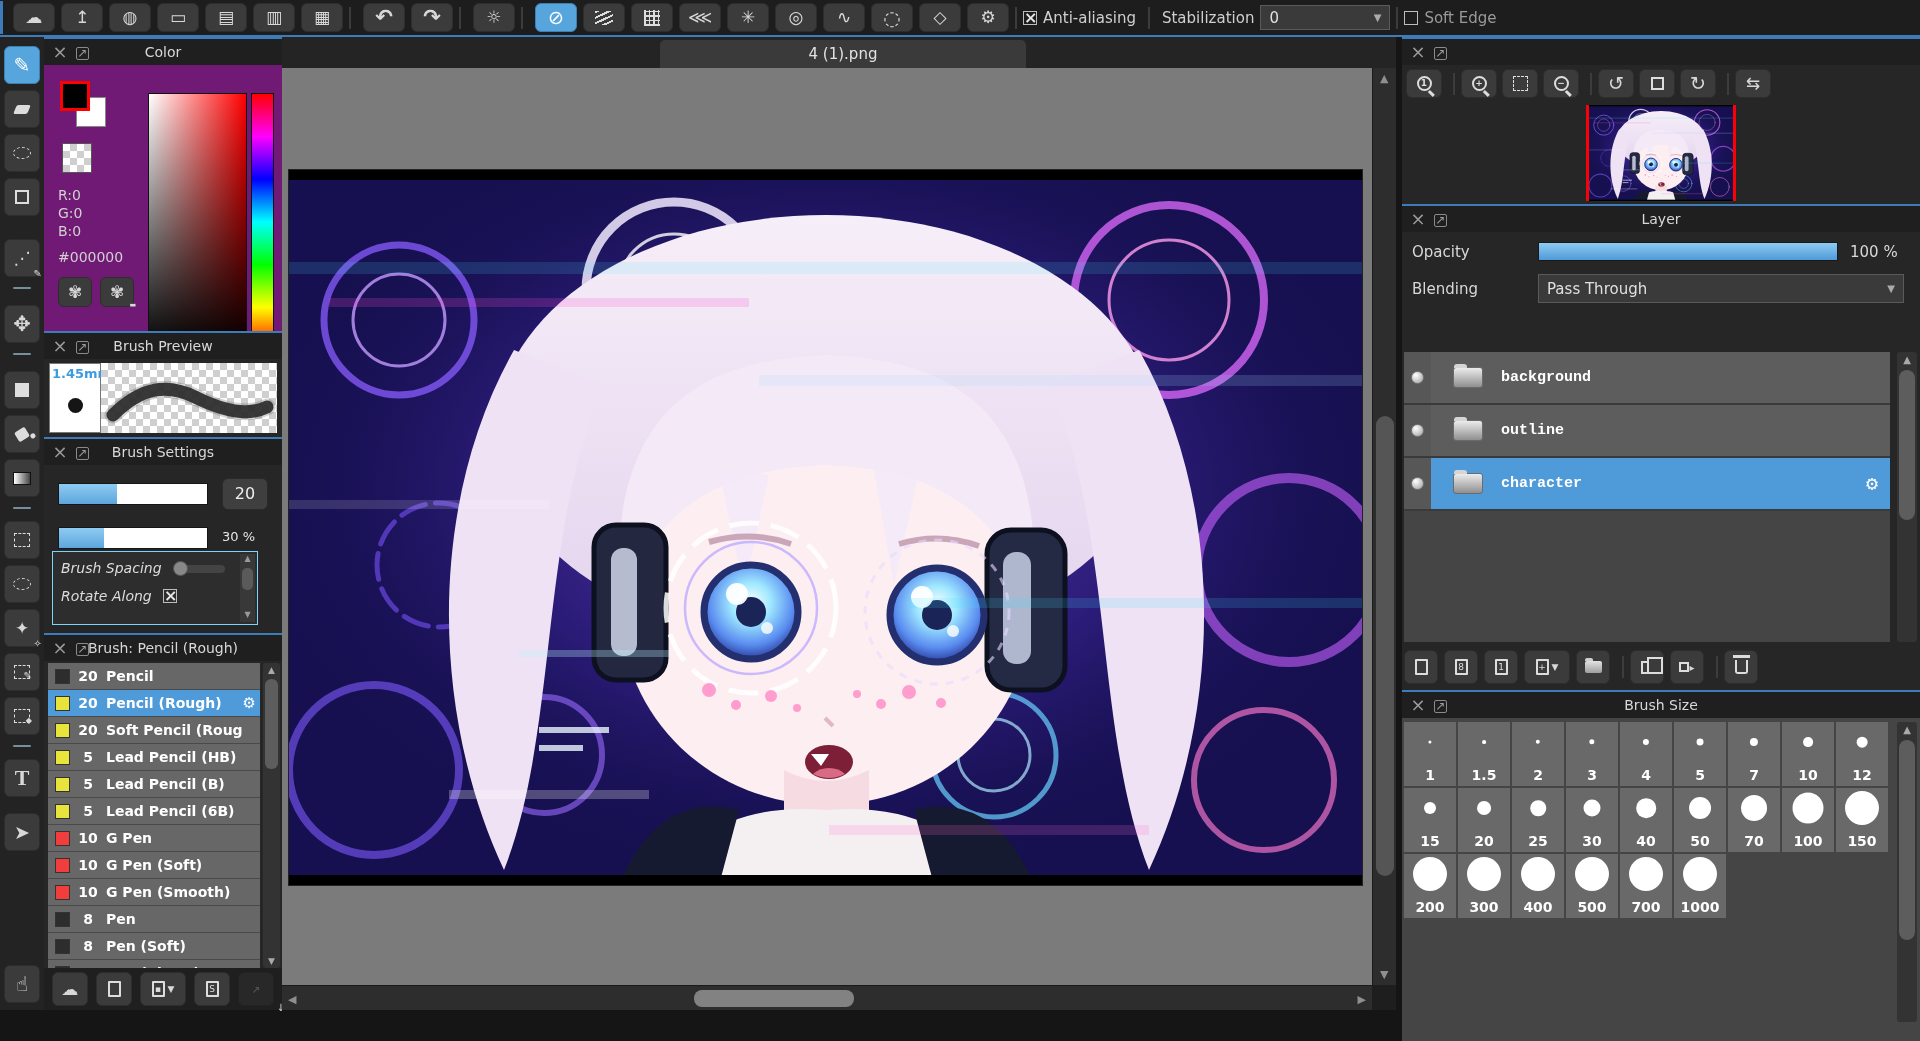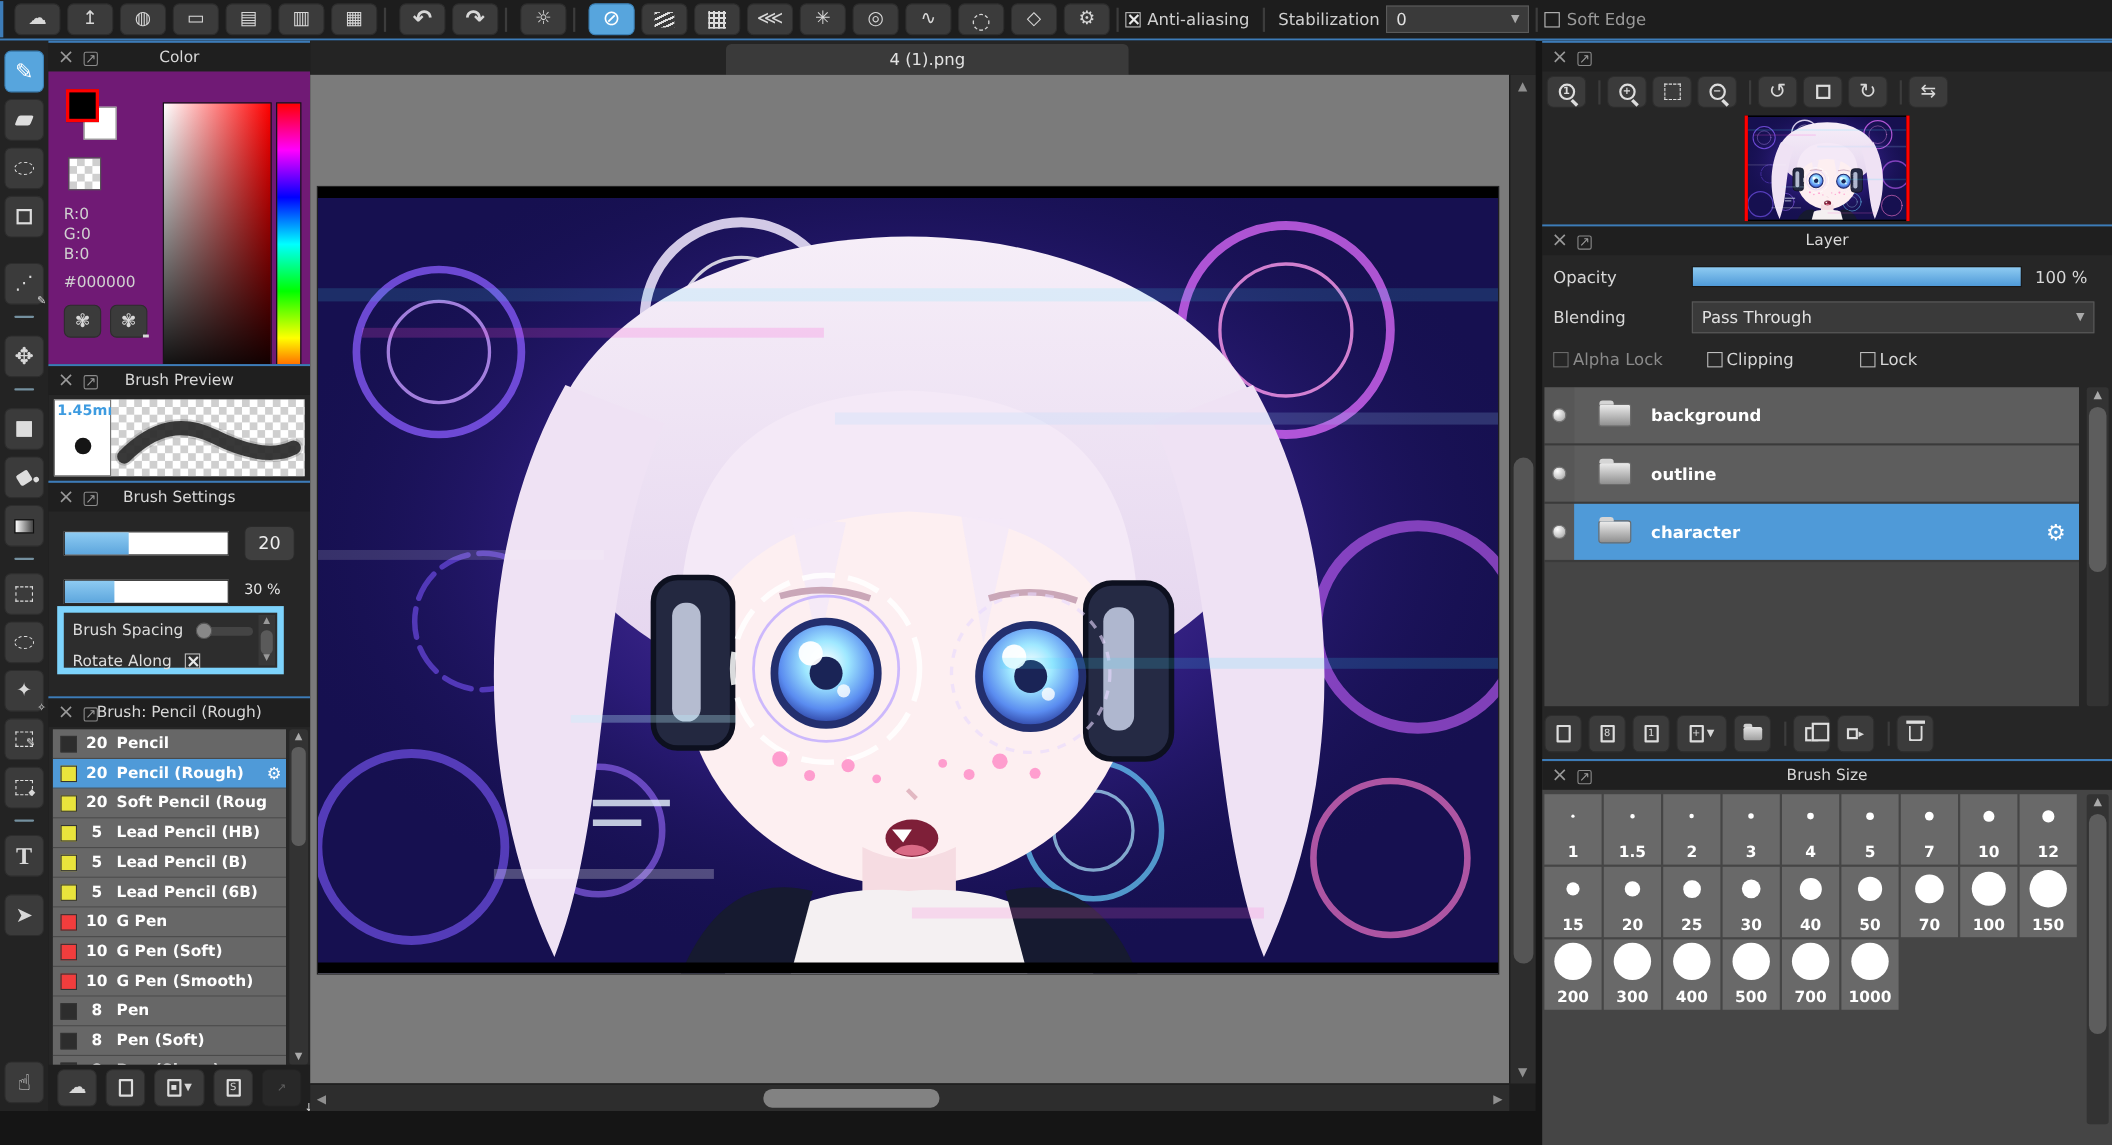--- a/index.html
+++ b/index.html
@@ -59,21 +59,21 @@
   #bp-box { position:absolute; left:5px; top:30px; width:52px; height:70px; background:#fff; border:1px solid #777; }
   #bp-dot { position:absolute; left:18px; top:34px; width:15px; height:15px; border-radius:50%; background:#151515; }
   #bp-size { position:absolute; left:2px; top:2px; color:#3d9be0; font-size:13px; font-weight:bold; }
   #bp-stroke { position:absolute; left:57px; top:30px; right:5px; height:70px; }
 
   
   .slider { position:absolute; height:22px; background:#fff; border:1px solid #161616; }
   .slider .fill { height:100%; background:linear-gradient(#8ecbf2,#5da6dd); }
   .valbox { position:absolute; width:46px; height:32px; background:#3f3f3f; border:1px solid #2a2a2a; border-radius:6px; color:#eee; font-size:16px; text-align:center; line-height:30px; }
   .valtxt { position:absolute; color:#e6e6e6; font-size:13px; }
-  #bs-sub { position:absolute; left:8px; top:112px; width:206px; height:62px; background:#2d2d2d; border:6px solid #7dd3fc; }
+  #bs-sub { position:absolute; left:8px; top:112px; width:206px; height:74px; background:#2d2d2d; border:1px solid #7dd3fc;font-style:italic; }
   .bs-row-lbl { font-size:14px; color:#dcdcdc; }
   .knob-track { position:absolute; width:50px; height:8px; background:#444; border-radius:4px; }
   .knob { position:absolute; top:-4px; width:15px; height:15px; background:#888; border-radius:50%; border:1px solid #555; }
   .subscroll { position:absolute; right:2px; top:2px; bottom:2px; width:15px; background:#383838; }
   .subscroll .sarr { height:12px; font-size:8px; color:#999; text-align:center; }
   .subscroll .sthumb { position:absolute; top:14px; left:2px; width:11px; height:22px; background:#5a5a5a; border-radius:5px; }
 
   
   #brush-list { position:absolute; left:4px; top:28px; width:212px; height:305px; overflow:hidden; background:#4a4a4a; }
   .br-row { display:flex; align-items:center; height:27px; background:#676767; border-bottom:1px solid #4a4a4a; color:#fff; font-size:14px; font-weight:bold; }
@@ -122,21 +122,21 @@
   
   .lrow-lbl { position:absolute; font-size:15px; color:#d8d8d8; }
   #opacity-slider { position:absolute; left:136px; top:36px; width:300px; height:19px; border:1px solid #191919; background:#fff; }
   #opacity-slider .fill { width:100%; height:100%; background:linear-gradient(#8ecbf2,#4f9ad8); }
   #blend-dd { position:absolute; left:136px; top:68px; width:366px; height:29px; }
   #layer-checks { position:absolute; left:10px; top:112px; width:500px; display:flex; align-items:center; font-size:15px; }
   #layer-list { position:absolute; left:2px; top:146px; width:486px; height:290px; background:#454545; overflow:hidden; }
   .layer-row { display:flex; height:53px; border-bottom:2px solid #3a3a3a; }
   .vis-cell { width:27px; background:#575757; display:flex; align-items:center; justify-content:center; flex:none; }
   .vis-dot { width:13px; height:13px; border-radius:50%; background:radial-gradient(circle at 35% 30%, #fff, #9c9c9c); border:1px solid #777; }
-  .layer-body { flex:1; background:#5d5d5d; display:flex; align-items:center; color:#fff; font-size:15px; font-weight:bold; }
+  .layer-body { flex:1; background:#5d5d5d; display:flex; align-items:center; color:#fff; font-size:15px; font-weight:bold;font-family:Liberation Mono, monospace; }
   .layer-row.selected .layer-body { background:#4f9ad8; }
   .layer-folder { width:30px; height:21px; background:linear-gradient(#ececec,#8f8f8f); border-radius:3px; border:1px solid #6b6b6b; margin:0 18px 0 22px; position:relative; flex:none; }
   .layer-folder::before { content:""; position:absolute; top:-4px; left:0; width:13px; height:4px; background:#d5d5d5; border-radius:3px 3px 0 0; }
   .layer-gear { display:none; margin-left:auto; margin-right:12px; font-size:20px; color:#fff; }
   .layer-row.selected .layer-gear { display:block; }
   #layer-tools { position:absolute; left:2px; top:444px; display:flex; align-items:center; }
   #layer-tools .btn { width:34px; height:34px; margin-right:6px; }
   .rp-scroll { position:absolute; right:3px; width:20px; background:#333; border-radius:3px; }
   .rp-scroll .sarr { font-size:10px; color:#aaa; text-align:center; height:16px; line-height:16px; }
   .rp-scroll .sthumb { position:absolute; left:2px; top:18px; width:16px; background:#5d5d5d; border-radius:8px; }
@@ -652,28 +652,20 @@
     <div class="lrow-lbl" style="left:10px;top:37px">Opacity</div>
     <div id="opacity-slider">
         <div class="fill"></div>
       </div>
     <div class="lrow-lbl" style="left:448px;top:37px">100 %</div>
     <div class="lrow-lbl" style="left:10px;top:74px">Blending</div>
     <div class="dd" id="blend-dd">
       <span>Pass Through</span>
       <span class="arr">▼</span>
     </div>
-    <div id="layer-checks">
-      <span class="cb dim"></span>
-      <span style="color:#8a8a8a;margin:0 40px 0 4px">Alpha Lock</span>
-      <span class="cb"></span>
-      <span style="margin:0 60px 0 4px">Clipping</span>
-      <span class="cb"></span>
-      <span style="margin-left:4px">Lock</span>
-    </div>
     <div id="layer-list">
 
     <div class="layer-row">
           <div class="vis-cell">
             <span class="vis-dot"></span>
           </div>
           <div class="layer-body">
             <span class="layer-folder"></span>
             <span>background</span>
 

